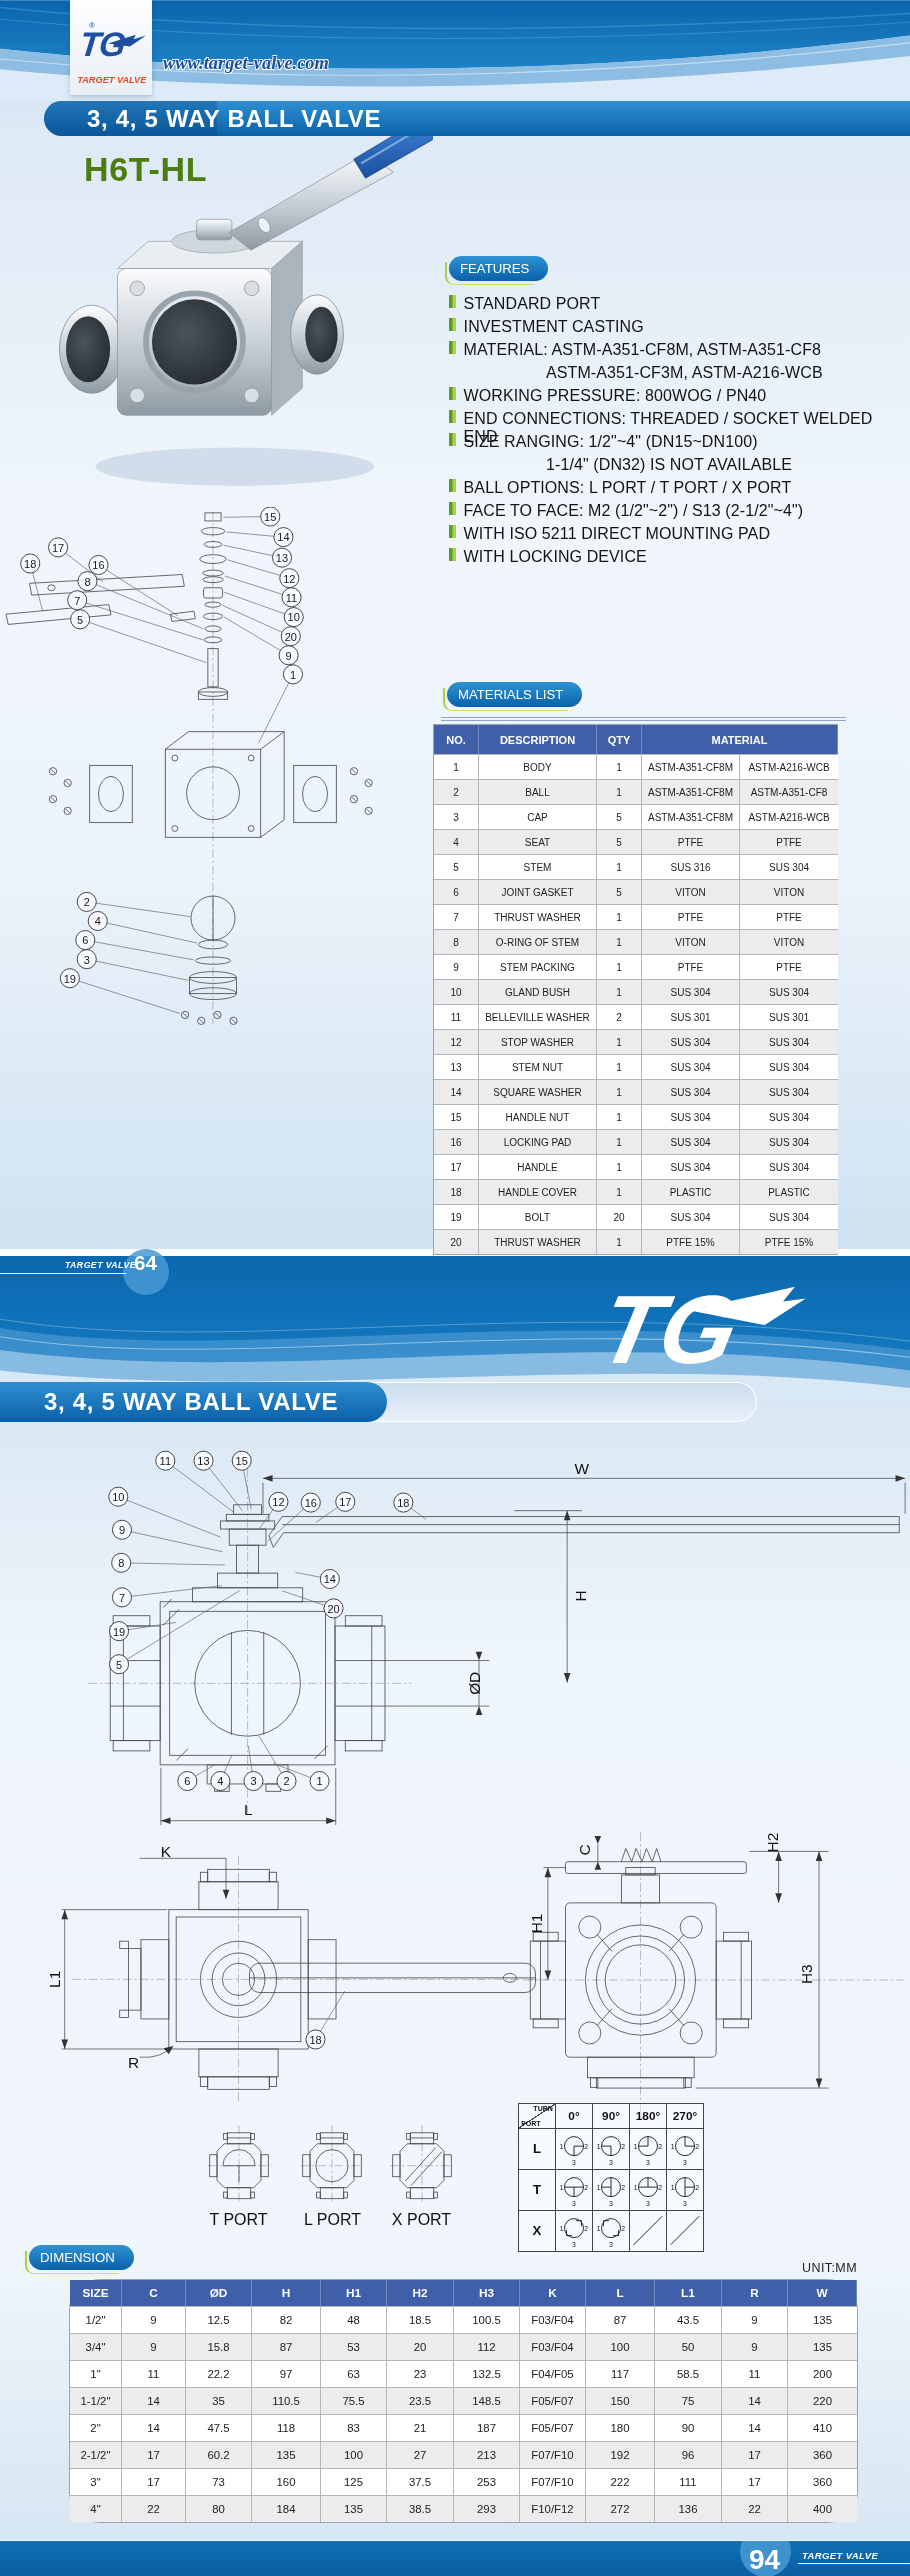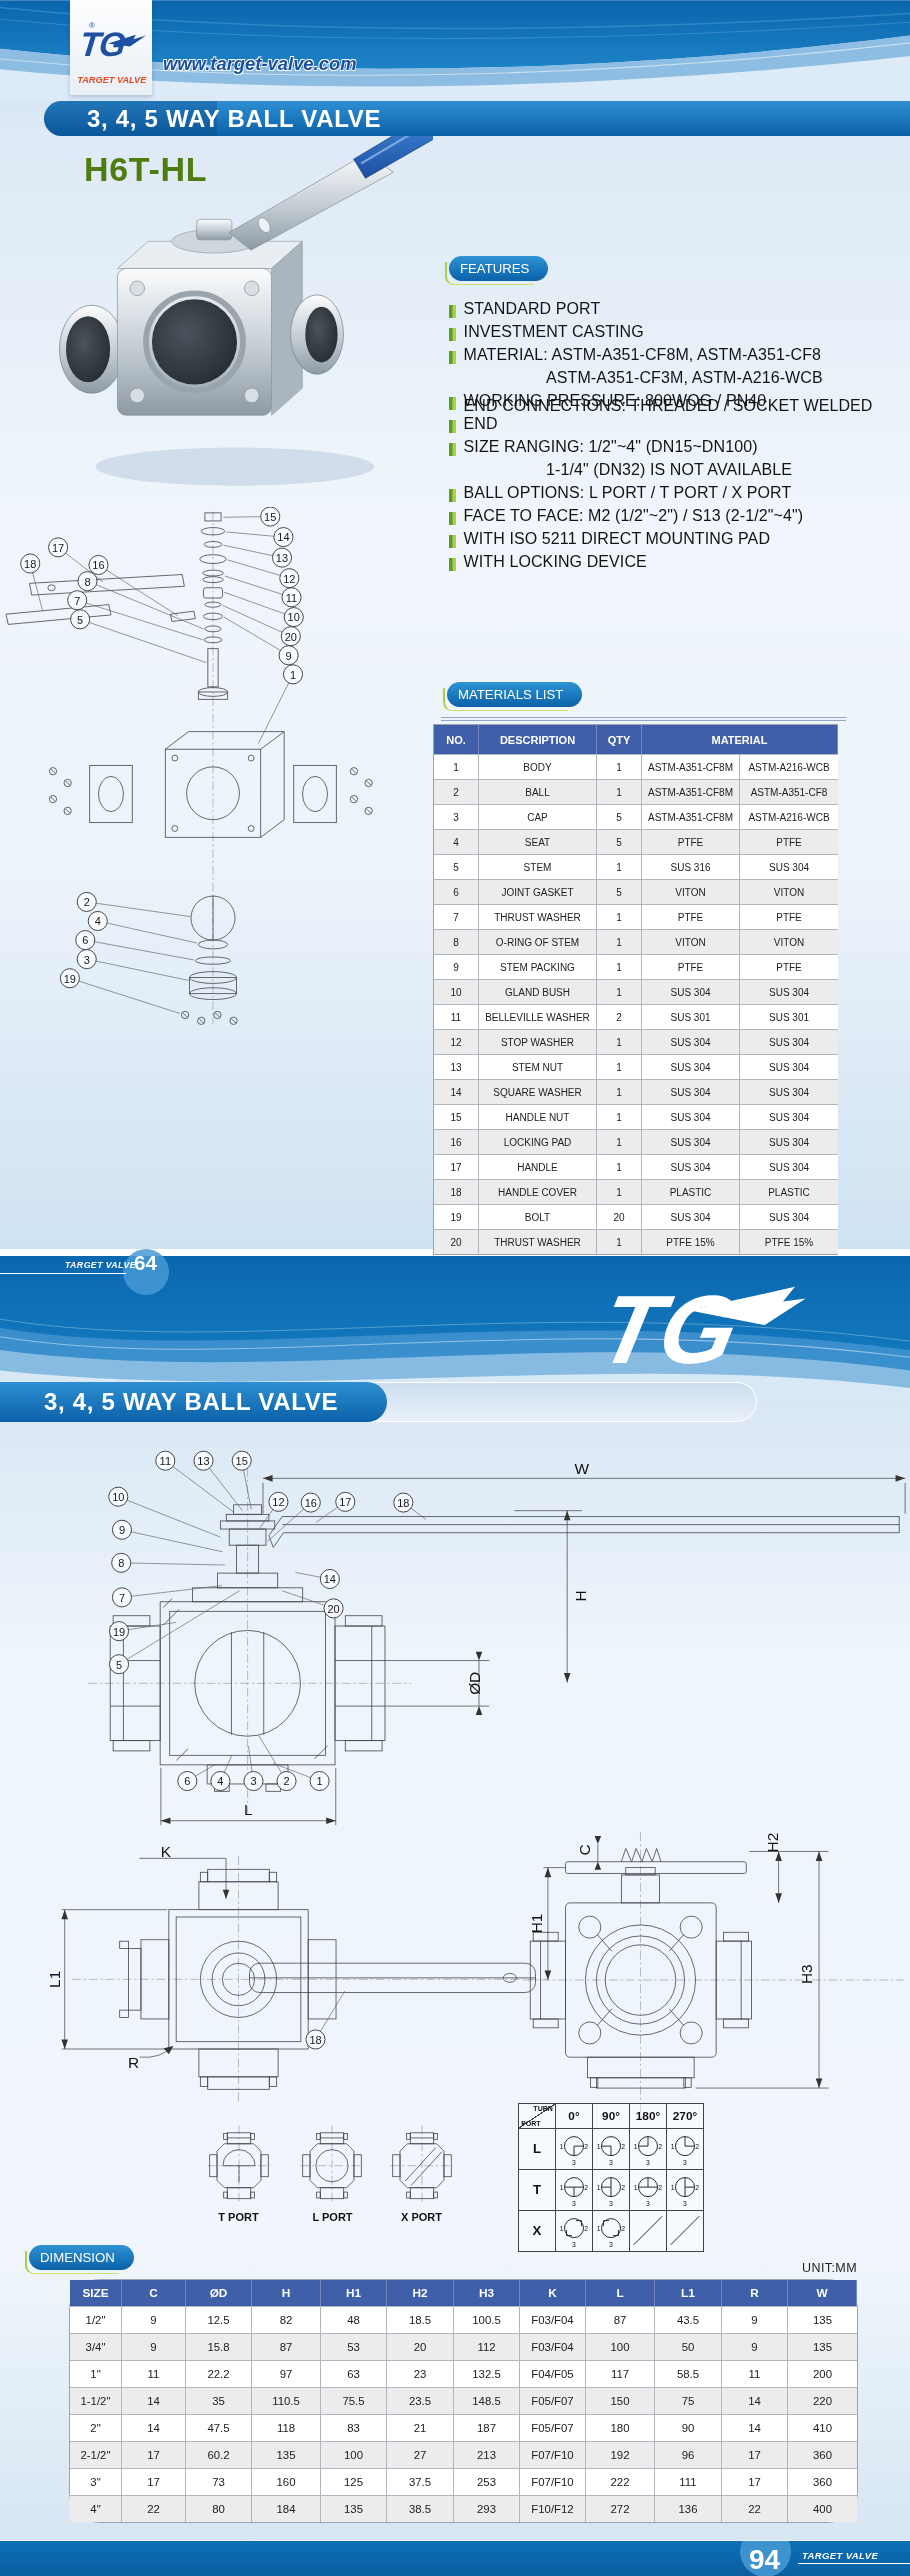--- a/index.html
+++ b/index.html
@@ -26,31 +26,31 @@
     background:linear-gradient(180deg,#2f8fd2,#0b61a8);color:#fff;font-weight:bold;font-size:24px;
     line-height:40px;padding-left:44px;letter-spacing:0.7px;box-sizing:border-box;z-index:6;}
   
   .logo-panel{left:70px;top:0;width:82px;height:95px;z-index:5;
     background:linear-gradient(180deg,#fdfeff,#e9eff6);box-shadow:0 1.5px 4.4px rgba(20,60,110,.25);}
   .tg-text{position:absolute;left:10.3px;top:25px;font-size:34px;font-weight:bold;font-style:italic;
     color:#1f4fa0;transform:skewX(-6deg);letter-spacing:-1.5px;}
   .tg-reg{position:absolute;left:19px;top:20.6px;font-size:8px;color:#1f4fa0;}
   .tg-sub{position:absolute;left:7.3px;bottom:10.3px;font-size:9.2px;font-weight:bold;font-style:italic;color:#e8491d;}
   .website{left:163px;top:53px;font-size:18.4px;font-weight:bold;font-style:italic;color:#1b4f9c;z-index:5;
-    text-shadow:0.7px 0.7px 0 #fff,-0.7px -0.7px 0 #fff,0.7px -0.7px 0 #fff,-0.7px 0.7px 0 #fff;}
+    text-shadow:0.7px 0.7px 0 #fff,-0.7px -0.7px 0 #fff,0.7px -0.7px 0 #fff,-0.7px 0.7px 0 #fff;font-family:Liberation Serif, serif;}
   .model{left:84px;top:150px;font-size:34px;font-weight:bold;color:#4d7c0f;letter-spacing:0.7px;z-index:5;}
   
   .badge{position:absolute;height:25px;border-radius:12.5px;z-index:5;
     background:linear-gradient(180deg,#2f93d4,#0a61a8);color:#fff;font-weight:normal;font-size:13.2px;
     line-height:25px;padding:0 19px 0 11px;}
   .badge::after{content:'';position:absolute;left:-4.4px;top:5.9px;right:14.7px;bottom:-3.7px;
     border-left:2.9px solid #a9d14b;border-bottom:1.5px solid #cfe06e;border-radius:0 0 0 8.8px;}
   
   .features{left:449px;top:295px;width:459px;z-index:5;}
-  .feat-item{display:flex;align-items:flex-end;height:23px;font-size:16px;color:#141414;letter-spacing:0.1px;}
+  .feat-item{display:flex;align-items:flex-start;height:23px;font-size:16px;color:#141414;letter-spacing:0.1px;}
   .feat-item.cont{padding-left:97px;}
   .feat-bullet{width:7.3px;height:13.2px;margin-right:7.3px;flex:0 0 7.3px;
     background:linear-gradient(90deg,#5d9b28 0 45%,#a9d24c 55% 100%);}
   
   .grid-table{position:absolute;display:grid;background:#fff;border:0.7px solid #9aa3ae;z-index:5;}
   .grid-table .th{background:#3f5fa9;color:#fff;font-weight:bold;display:flex;align-items:center;
     justify-content:center;border-right:0.7px solid #7388c0;}
   .grid-table .th:last-of-type{border-right:none;}
   .grid-table .cell{display:flex;align-items:center;justify-content:center;color:#222;
     border-top:0.7px solid #b0b6bd;border-right:0.7px solid #b0b6bd;background:#fff;}
@@ -81,21 +81,21 @@
   .glyph{width:34px;height:37px;}
   .glyph circle,.glyph path,.glyph line{fill:none;stroke:#222;stroke-width:1.4px;}
   .glyph text{font-size:10px;fill:#111;text-anchor:middle;font-family:"Liberation Sans",sans-serif;}
   
   .draw rect,.draw circle,.draw ellipse,.draw line,.draw path{fill:none;stroke:#45474a;stroke-width:1.1px;}
   .cl{stroke:#8a9096 !important;stroke-width:.8px !important;stroke-dasharray:12 4 3 4;fill:none;}
   .dim line,.dim path{stroke:#333;stroke-width:.9px;fill:none;}
   .dim .ah{fill:#333 !important;stroke:none !important;}
   svg text{font-family:"Liberation Sans",sans-serif;}
   
-  .port-label{position:absolute;width:81px;text-align:center;font-size:11px;font-weight:bold;color:#111;z-index:5;}
+  .port-label{position:absolute;width:81px;text-align:center;font-size:16px;font-weight:normal;color:#111;z-index:5;}
   
   .f1-circle{left:123px;top:1249px;width:46px;height:46px;border-radius:50%;background:#459ad4;opacity:.85;z-index:6;}
   .f1-brand{left:65px;top:1260px;color:#fff;font-size:8.8px;font-weight:bold;font-style:italic;letter-spacing:0.4px;z-index:7;}
   .f1-line{left:0;top:1273px;width:126px;height:0.7px;background:#fff;z-index:7;}
   .f1-page{left:134px;top:1251px;color:#fff;font-size:20.6px;font-weight:bold;z-index:7;}
   .f2-band{left:0;top:2541px;width:911px;height:35px;overflow:hidden;z-index:6;
     background:linear-gradient(180deg,#0d6fb6,#0a5f9f);}
   .f2-circle{position:absolute;left:740px;top:-14.7px;width:51px;height:51px;border-radius:50%;background:#3e93cf;}
   .f2-page{position:absolute;left:749px;top:2.9px;color:#fff;font-size:28px;font-weight:bold;}
   .f2-brand{position:absolute;left:802px;top:8.8px;color:#fff;font-size:9.5px;font-weight:bold;font-style:italic;letter-spacing:0.4px;}

